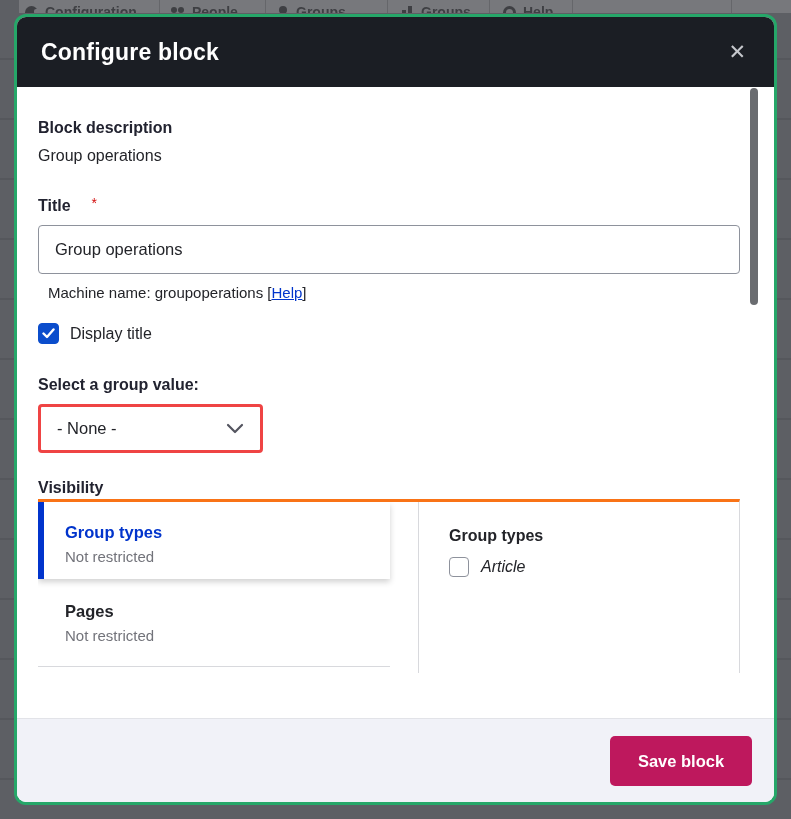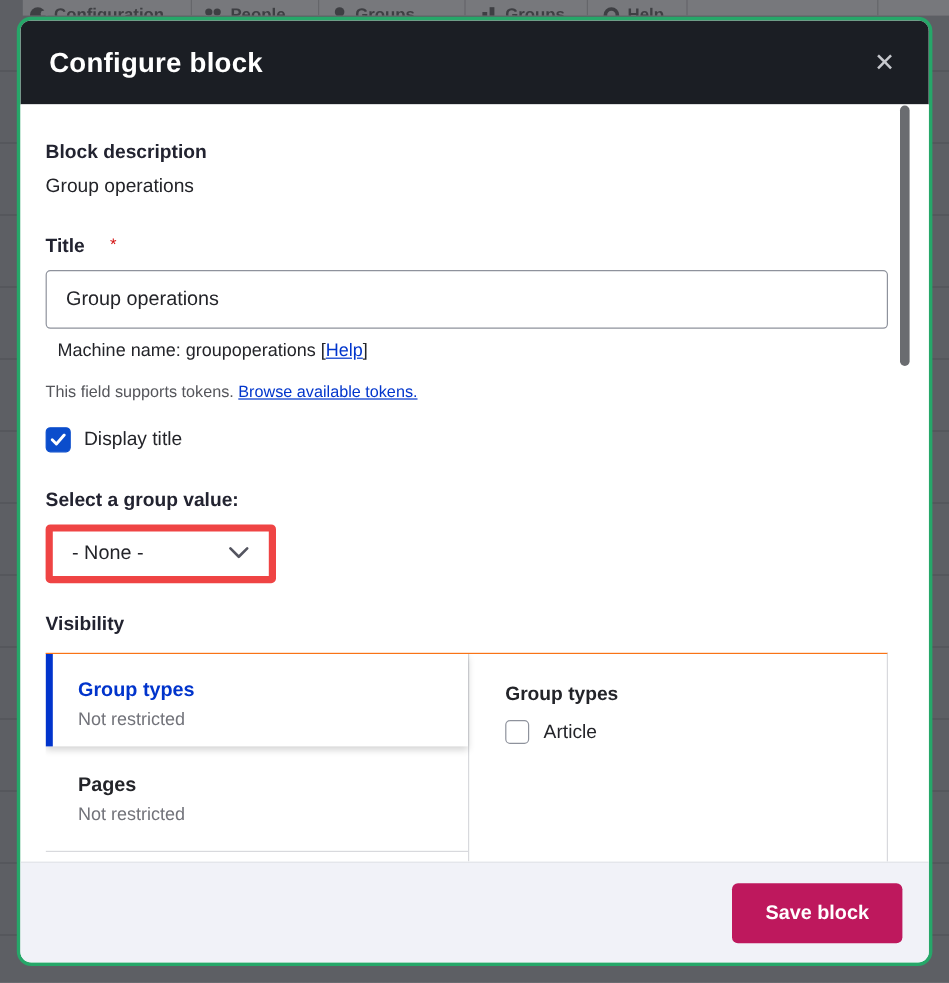--- a/index.html
+++ b/index.html
@@ -81,46 +81,46 @@
     width:21px; height:21px; border:1px solid #8e929c; border-radius:4px; background:#fff;
     display:inline-flex; align-items:center; justify-content:center; flex:0 0 21px; cursor:pointer;
   }
   .checkbox.checked { background:#0b4dcc; border-color:#0b4dcc; }
   .checkbox svg { display:none; }
   .checkbox.checked svg { display:block; }
   .checkbox-label { font-size:16px; color:#232429; }
 
   .group-label { margin-top:30px; }
   .select {
-    margin-top:8px; width:192px; height:49px; border:6px solid #ef4444; border-radius:4px;
+    margin-top:8px; width:225px; height:49px; border:3px solid #ef4444; border-radius:4px;
     display:flex; align-items:center; padding:0 16px; font-size:16.5px; color:#232429;
     background:#fff; cursor:pointer;
   }
   .select .chev { margin-left:auto; }
 
   .visibility-label { margin-top:24px; }
 
   .vtabs {
-    margin-top:12px; width:702px; height:174px; display:flex;
-    border-top:1px solid #f97316; border-right:1px solid #d8d9dd; overflow:hidden;
+    width:702px; height:174px; display:flex;
+    border-top:3px solid #f97316; border-right:1px solid #d8d9dd; overflow:hidden;gap:28px;
   }
   .vtabs-menu { width:352px; flex:0 0 352px; }
   .vtab { position:relative; cursor:pointer; background:#fff; }
   .vtab.active {
     height:77px; border-left:6px solid #0134cc; padding:19px 0 0 21px;
     box-shadow:0 3px 6px rgba(0,0,0,.18); z-index:2; position:relative;
   }
   .vtab.active .vtab-label { color:#0134cc; }
   .vtab-label { font-weight:bold; font-size:16.5px; line-height:22px; color:#232429; }
   .vtab-summary { font-size:15px; line-height:20px; color:#72737a; margin-top:4px; }
   .vtab.plain { height:88px; padding:21px 0 0 27px; border-bottom:1px solid #d8d9dd; }
   .vtab.stub { height:40px; padding:8px 0 0 27px; }
   .vtabs-panel { flex:1; border-left:1px solid #d8d9dd; padding:25px 0 0 30px; }
   .panel-heading { font-weight:bold; font-size:16px; color:#232429; }
-  .panel-check-row { margin-top:12px; display:flex; align-items:flex-end; gap:12px; }
+  .panel-check-row { margin-top:12px; display:flex; align-items:center; gap:12px;font-style:italic; }
   .checkbox.small { width:20px; height:20px; flex:0 0 20px; }
 
   .modal-footer {
     flex:1; background:#f1f2f8; position:relative; box-shadow:0 -1px 0 #e2e3e8;
   }
   .save-btn {
     position:absolute; right:22px; top:17px; width:142px; height:50px;
     background:#be185d; color:#fff; border:none; border-radius:5px;
     font-size:16.5px; font-weight:bold; font-family:inherit; cursor:pointer;
   }
@@ -172,21 +172,20 @@
         <div class="field-label">Block description</div>
         <div class="field-value">Group operations</div>
       </div>
 
       <div class="title-row">
         <span class="field-label">Title</span>
         <span class="req">*</span>
       </div>
       <input class="text-input" value="Group operations" style="">
       <div class="machine-row"><span>Machine name: </span><span>groupoperations</span><span> [</span><a class="link" href="#">Help</a><span>]</span></div>
-      <div class="tokens-row"><span>This field supports tokens. </span><a class="link" href="#">Browse available tokens.</a></div>
 
       <div class="checkbox-row">
         <span class="checkbox checked">
           <svg width="13" height="11" viewBox="0 0 13 11">
               <polyline points="1.5,5.5 5,9 11.5,1.5" fill="none" stroke="#fff" stroke-width="2.4" stroke-linecap="round" stroke-linejoin="round"></polyline>
             </svg>
         </span>
         <span class="checkbox-label">Display title</span>
       </div>
 

